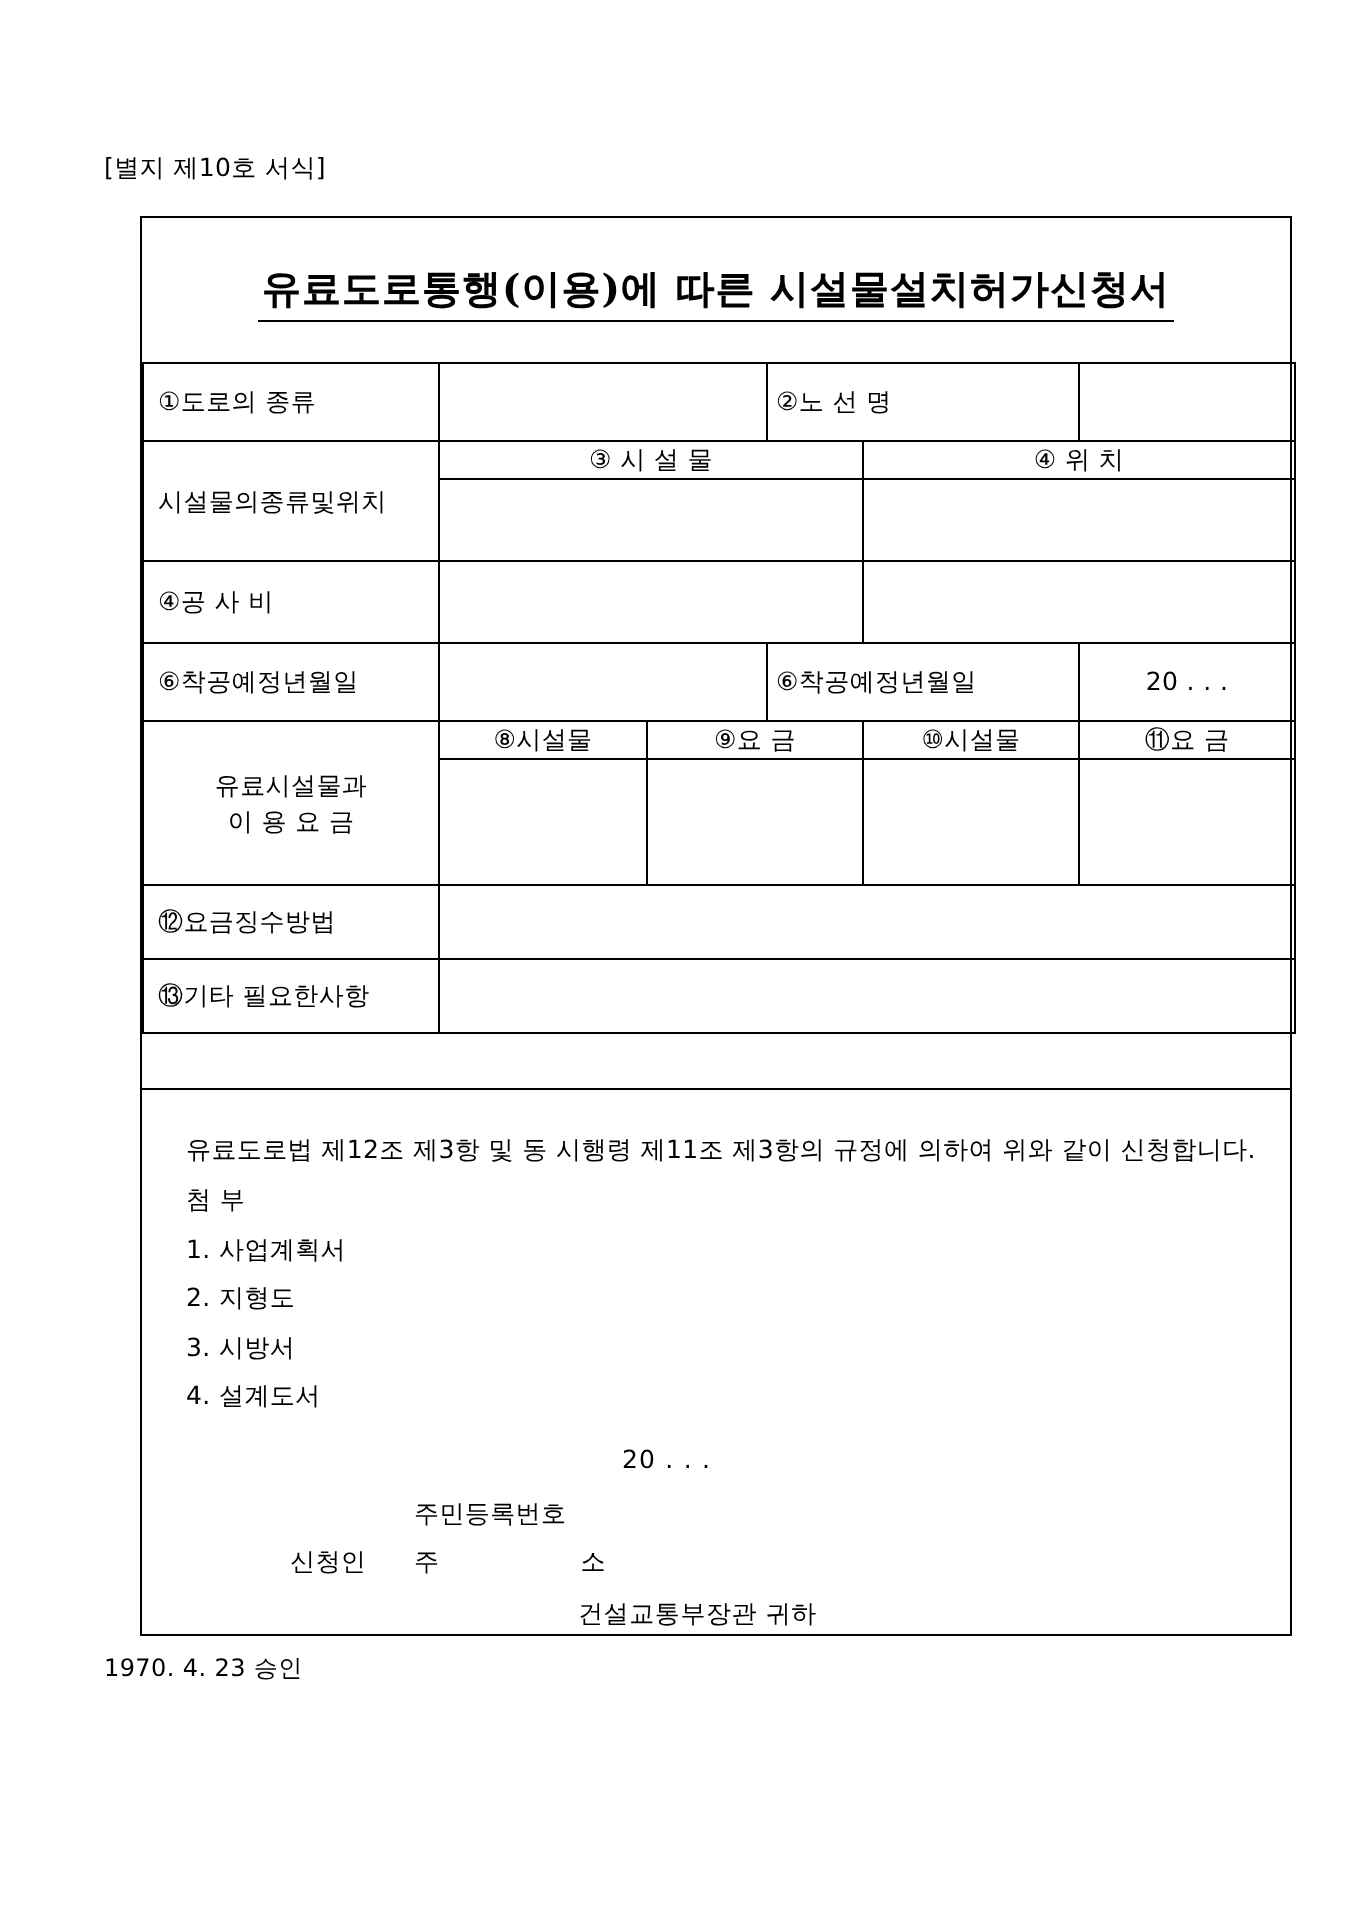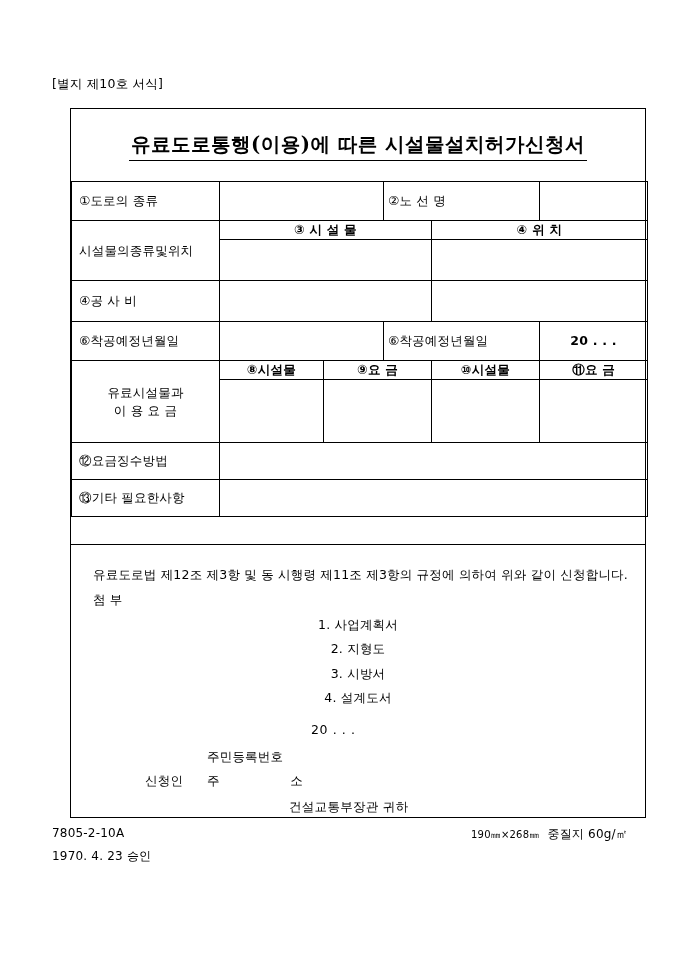--- a/index.html
+++ b/index.html
@@ -75,21 +75,21 @@
   }
   table.grid td {
     border: 1.1px solid #000;
     font-size: 12.5px;
     padding: 0 7px;
     vertical-align: middle;
     letter-spacing: 0.2px;
     line-height: 1.45;
   }
   .lbl { white-space: nowrap; }
-  .ctr { text-align: center; font-weight: bold; }
+  .ctr { text-align: center; }
   .two-line { text-align: center; line-height: 1.6; }
 
   
   .statement {
     position: absolute;
     left: 0;
     top: 435px;
     width: 100%;
     height: 273px;
     box-sizing: border-box;
@@ -99,21 +99,21 @@
     line-height: 1.95;
     letter-spacing: 0.2px;
   }
   .statement .para { white-space: nowrap; }
   .statement .attach-head { margin-top: 1px; }
   .statement ol {
     margin: 0;
     padding: 0;
     list-style: none;
   }
-  .statement ol li { white-space: nowrap; text-align: center; }
+  .statement ol li { white-space: nowrap; }
 
   .date-line {
     margin-top: 8px;
     padding-left: 218px;
     white-space: nowrap;
     letter-spacing: 0.6px;
   }
   .sig-block { margin-top: 2px; }
   .sig-row { white-space: nowrap; }
   .sig-row .who {
@@ -268,21 +268,17 @@
       </div>
 
       <div class="recipient">건설교통부장관  귀하</div>
 
     </div>
 
   </div>
 
   <div class="footer">
     <div class="row">
-      <span class="left">7805-2-10A</span>
-      <span class="right"><span class="unit">190㎜×268㎜</span>&nbsp;&nbsp;<span>중질지 60g/㎡</span></span>
-    </div>
-    <div class="row">
       <span class="left">1970. 4. 23 승인</span>
     </div>
   </div>
 
 </div>
 
 </body></html>

